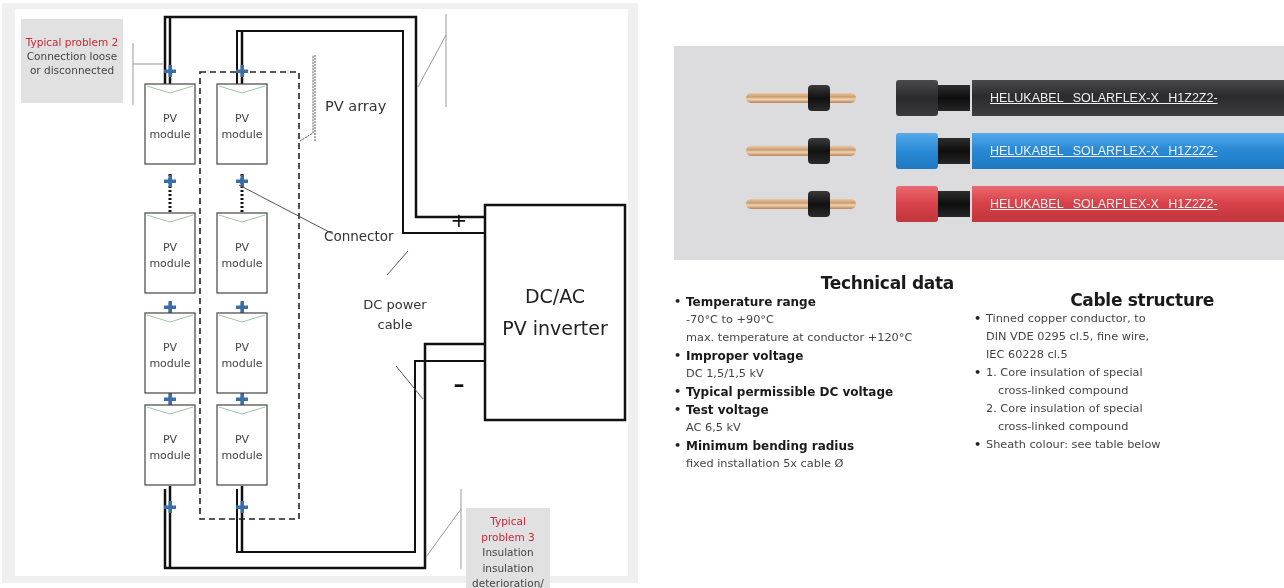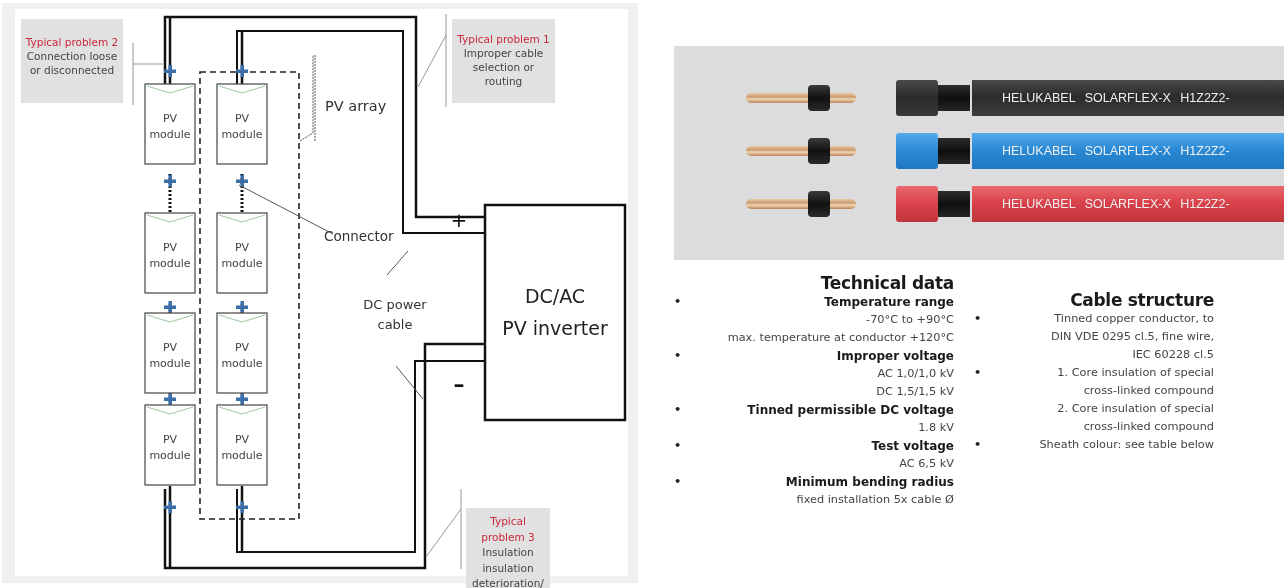--- a/index.html
+++ b/index.html
@@ -9,25 +9,25 @@
   svg text{font-family:"DejaVu Sans",sans-serif;}
   .callout{position:absolute;background:#e1e1e1;text-align:center;font-size:10.5px;line-height:14px;color:#444;padding:6px 4px;box-sizing:border-box;}
   .callout .ttl{color:#c8283c;display:block;}
   .callout .body{display:block;}
   #photo{position:absolute;left:674px;top:46px;width:610px;height:214px;background:#dcdcde;}
   .cable{position:absolute;left:0;height:40px;}
   .wire{position:absolute;height:10px;border-radius:5px;background:linear-gradient(180deg,#e8c9a5 0%,#c99a6e 40%,#f0d6b4 60%,#b98559 100%);}
   .ferrule{position:absolute;width:22px;height:26px;border-radius:4px;background:linear-gradient(180deg,#3a3a3a,#111 50%,#2a2a2a);}
   .inner-ins{position:absolute;height:26px;background:linear-gradient(180deg,#2d2d2d,#0e0e0e 50%,#262626);}
   .collar{position:absolute;width:42px;height:36px;border-radius:3px;}
-  .sheath{position:absolute;height:36px;color:#f0f0f0;font-family:"Liberation Sans",sans-serif;font-size:12.5px;line-height:36px;white-space:nowrap;overflow:hidden;padding-left:30px;box-sizing:border-box;word-spacing:6px;}
+  .sheath{position:absolute;height:36px;color:#f0f0f0;font-family:"Liberation Sans",sans-serif;font-size:12.5px;line-height:36px;white-space:nowrap;overflow:hidden;padding-left:18px;box-sizing:border-box;word-spacing:6px;text-decoration:underline;}
   .spec{position:absolute;font-family:"DejaVu Sans",sans-serif;color:#222;}
   .spec h2{margin:0;font-size:17px;font-weight:bold;letter-spacing:-0.3px;color:#1a1a1a;text-align:right;}
   .spec ul{list-style:none;margin:0;padding:0;}
-  .spec li{position:relative;padding-left:12px;font-size:11.3px;line-height:18px;text-align:right;}
+  .spec li{position:relative;padding-left:12px;font-size:11.3px;line-height:18px;}
   .spec li::before{content:"\2022";position:absolute;left:0;top:0;font-weight:bold;}
   .spec li.nobullet::before{content:"";}
   .spec .lbl{font-weight:bold;font-size:12px;color:#1a1a1a;display:block;}
   .spec .val{display:block;color:#444;}
   .spec .indent{padding-left:12px;display:block;}
 </style>
 </head>
 <body>
 
 <div id="left-panel">
@@ -176,26 +176,20 @@
       <text x="309" y="232" font-size="13.5" fill="#333">Connector</text>
       <text x="380" y="300" text-anchor="middle" font-size="13" fill="#333">DC power</text>
       <text x="380" y="320" text-anchor="middle" font-size="13" fill="#333">cable</text>
     </svg>
 
     <div class="callout" style="left:6px;top:10px;width:102px;height:84px;padding-top:16px;">
       <span class="ttl">Typical problem 2</span>
       <span class="body">Connection loose</span>
       <span class="body">or disconnected</span>
     </div>
-    <div class="callout" style="left:437px;top:10px;width:103px;height:84px;padding-top:13px;">
-      <span class="ttl">Typical problem 1</span>
-      <span class="body">Improper cable</span>
-      <span class="body">selection or</span>
-      <span class="body">routing</span>
-    </div>
     <div class="callout" style="left:451px;top:475px;width:84px;height:89px;padding:6px 2px;line-height:15.5px;margin-top:24px;">
       <span class="ttl">Typical problem 3</span>
       <span class="body">Insulation</span>
       <span class="body">insulation</span>
       <span class="body">deterioration/</span>
       <span class="body">Grounding fault</span>
     </div>
   </div>
 </div>
 
@@ -226,26 +220,24 @@
 <div class="spec" style="left:674px;top:273px;width:280px;">
   <h2>Technical data</h2>
   <ul>
     <li>
       <span class="lbl">Temperature range</span>
       <span class="val">-70°C to +90°C</span>
       <span class="val">max. temperature at conductor +120°C</span>
     </li>
     <li>
       <span class="lbl">Improper voltage</span>
-      <span class="val">AC 1,0/1,0 kV</span>
       <span class="val">DC 1,5/1,5 kV</span>
     </li>
     <li>
-      <span class="lbl">Tinned permissible DC voltage</span>
-      <span class="val">1.8 kV</span>
+      <span class="lbl">Typical permissible DC voltage</span>
     </li>
     <li>
       <span class="lbl">Test voltage</span>
       <span class="val">AC 6,5 kV</span>
     </li>
     <li>
       <span class="lbl">Minimum bending radius</span>
       <span class="val">fixed installation 5x cable Ø</span>
     </li>
   </ul>

